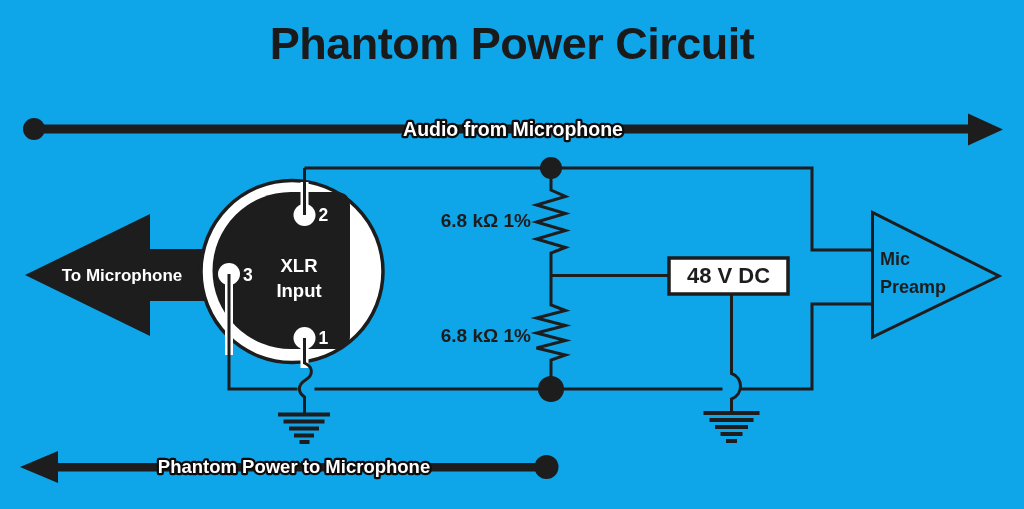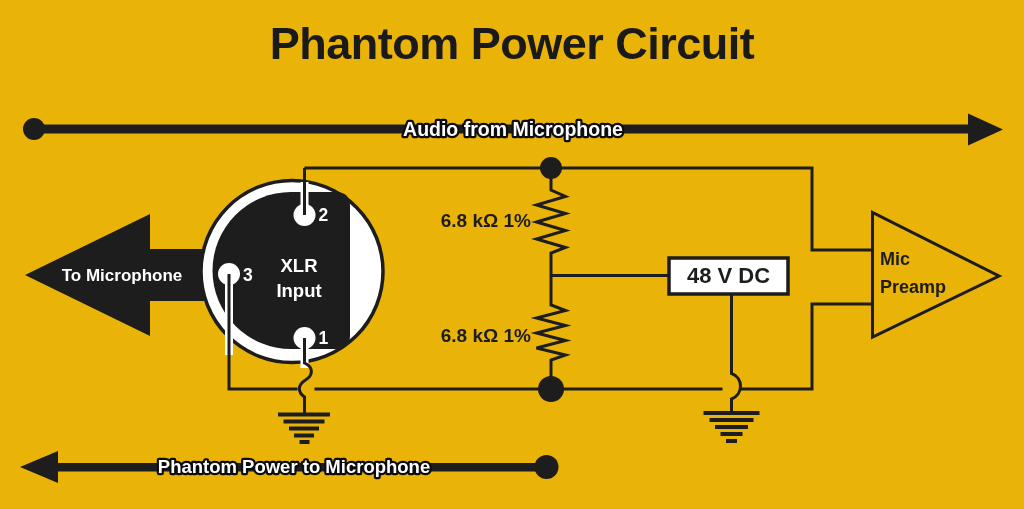--- a/index.html
+++ b/index.html
@@ -1,16 +1,16 @@
 <!DOCTYPE html>
 <html><head>
 <meta charset="utf-8">
 <style>
   html,body{margin:0;padding:0;background:#ffffff;}
-  .stage{width:1024px;height:509px;position:relative;background:#eab308;overflow:hidden;}
+  .stage{width:1024px;height:509px;position:relative;background:#0ea5e9;overflow:hidden;}
   svg{display:block;}
   text{font-family:"Liberation Sans","DejaVu Sans",sans-serif;font-weight:bold;fill:#1d1d1d;}
   .title{font-size:45px;letter-spacing:-0.5px;fill:#1a1a1a;text-anchor:middle;}
   .arrow-label{font-size:19.5px;fill:#ffffff;stroke:#0d0d0d;stroke-width:4.5;paint-order:stroke;stroke-linejoin:round;text-anchor:middle;}
   .arrow-label-sm{font-size:18.5px;fill:#ffffff;stroke:#0d0d0d;stroke-width:4.5;paint-order:stroke;stroke-linejoin:round;text-anchor:middle;}
   .left-arrow-label{font-size:17px;fill:#ffffff;text-anchor:middle;}
   .pin-num{font-size:17.5px;fill:#ffffff;}
   .xlr-label{font-size:18.5px;fill:#ffffff;text-anchor:middle;}
   .res-label{font-size:19px;text-anchor:end;}
   .box-label{font-size:22px;text-anchor:middle;}

